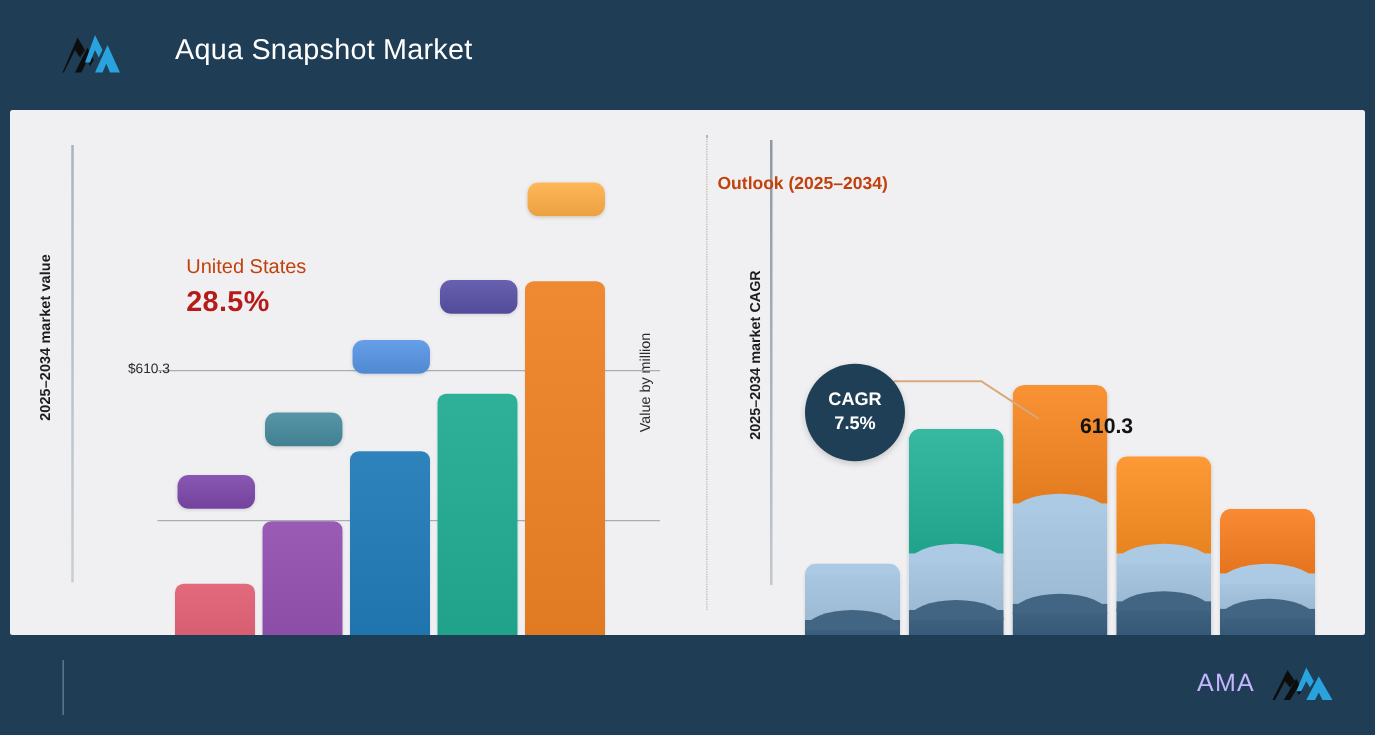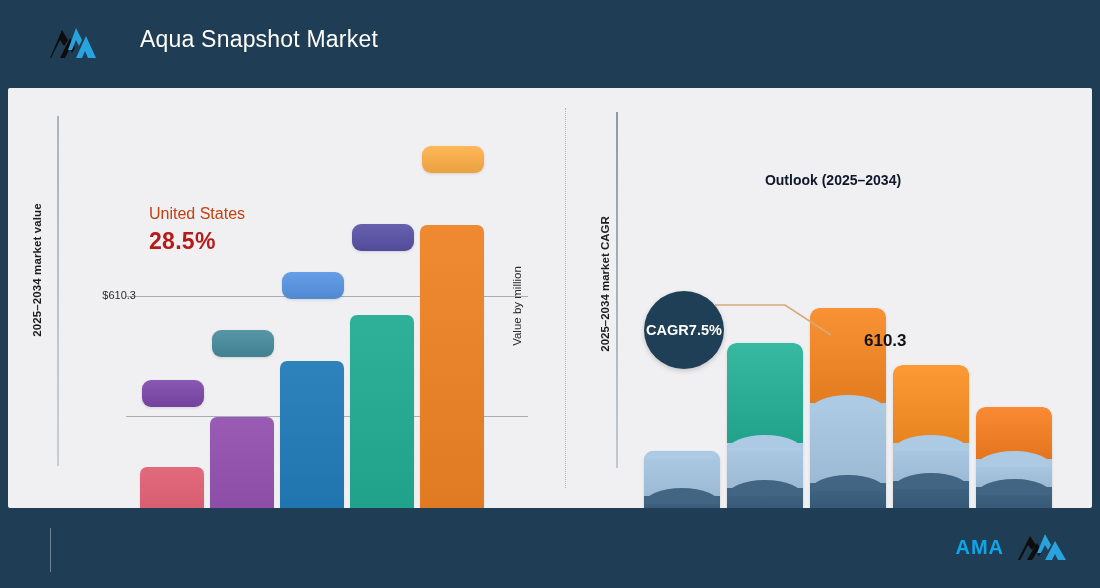--- a/index.html
+++ b/index.html
@@ -90,57 +90,57 @@
   .ylabel-right{
     position:absolute;left:-55px;top:190px;width:172px;
     transform:rotate(-90deg);
     text-align:center;font-size:11.5px;font-weight:bold;color:#1c1c1c;
   }
   .chart-title{
     position:absolute;left:0;top:33px;width:518px;text-align:center;
     font-size:19px;font-weight:bold;color:#101010;letter-spacing:-.1px;
   }
   .chart-sub{
-    position:absolute;left:0;top:84px;width:518px;text-align:center;
-    font-size:14px;font-weight:bold;color:#0f172a;
+    position:absolute;left:0;top:50px;width:518px;text-align:left;
+    font-size:14px;font-weight:bold;color:#c2410c;
   }
   .baseline-right{position:absolute;left:60px;top:437px;width:442px;height:1.4px;background:#b3b9c0;}
 
   .bars-right{position:absolute;left:60px;top:110px;width:442px;height:328px;}
   .sbar{position:absolute;bottom:1px;width:76px;border-radius:9px 9px 3px 3px;overflow:hidden;
         box-shadow:0 1px 3px rgba(0,0,0,.12);}
   .seg{position:absolute;left:0;width:76px;}
   .seg-top{border-radius:9px 9px 0 0;}
   .seg-mid{border-radius:0;}
   .seg-bot{border-radius:0 0 3px 3px;}
   .seg-cap{position:absolute;left:0;width:76px;height:16px;border-radius:50%/100% 100% 0 0;}
   .xlabel-right{
     position:absolute;top:441px;width:96px;text-align:center;
     font-size:12.5px;color:#232323;
   }
 
   .cagr-badge{
     position:absolute;left:636px;top:203px;width:80px;height:78px;
     border-radius:50%;background:#1e3f56;
-    display:flex;flex-direction:row;align-items:center;justify-content:center;
+    display:flex;flex-direction:column;align-items:center;justify-content:center;
     box-shadow:0 2px 5px rgba(0,0,0,.18);
   }
   .cagr-badge span{color:#fff;font-weight:bold;font-size:14.5px;line-height:19px;}
   .connector{position:absolute;left:705px;top:195px;width:140px;height:70px;pointer-events:none;}
   .value-label{
     position:absolute;left:856px;top:243px;
     font-size:17px;font-weight:bold;color:#121212;
   }
 
   
   .footer{position:absolute;left:0;top:508px;width:1100px;height:80px;background:#1f3d55;}
   .footer-rule{position:absolute;left:50px;top:20px;width:1px;height:44px;background:#6d8195;}
   .footer-l1{position:absolute;left:88px;top:526px;font-size:13px;color:#e7edf2;}
   .footer-l2{position:absolute;left:88px;top:550px;font-size:13.5px;color:#ffffff;}
-  .footer-ama{position:absolute;right:96px;top:536px;font-size:20px;color:#0ea5e9;letter-spacing:1px;font-weight:bold;}
+  .footer-ama{position:absolute;right:96px;top:536px;font-size:20px;color:#c4b5fd;letter-spacing:1px;}
   .footer-mark{position:absolute;right:28px;top:532px;width:58px;height:30px;}
 </style>
 </head>
 <body>
 
 <div class="page">
 
   <div class="header">
     <svg class="logo-mark" viewBox="0 0 52 34">
       <path d="M4 32 L16 4 L22 14 L18 20 L14 14 L5 32 Z" fill="#0d0d0d"></path>

